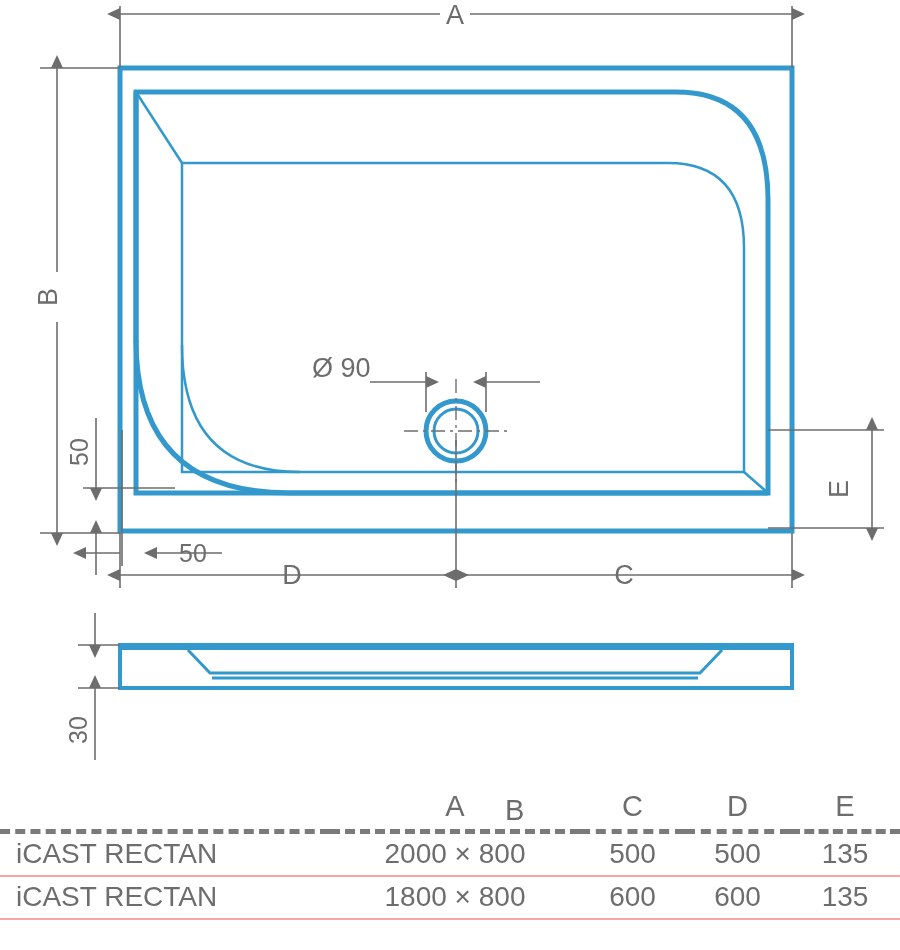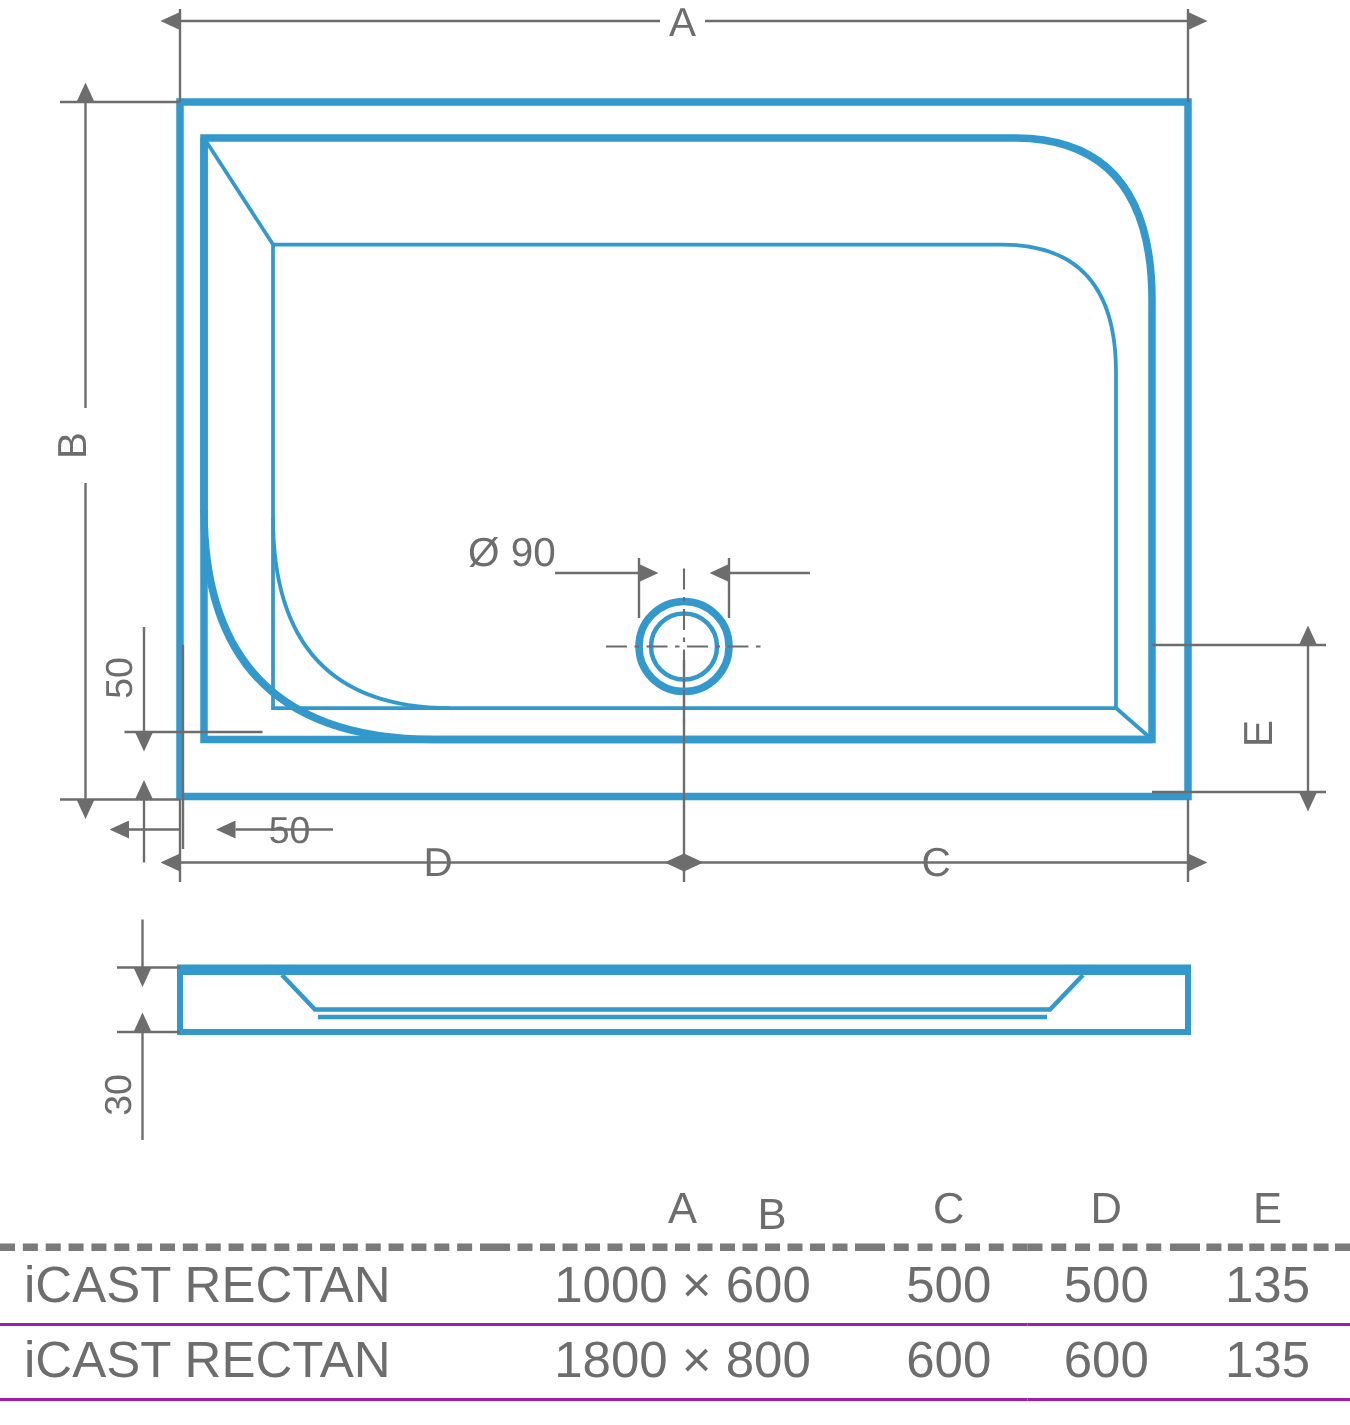--- a/index.html
+++ b/index.html
@@ -48,23 +48,23 @@
     font-weight: normal;
     font-size: 29px;
     color: #6d6d6d;
     padding: 0 0 6px 0;
     text-align: center;
   }
   table.spec thead tr.headrow th {
     border: none;
   }
   table.spec tbody tr td {
-    font-size: 34px;
+    font-size: 28px;
     padding: 4px 0 5px 0;
-    border-bottom: 2px solid #a21caf;
+    border-bottom: 2px solid #fca5a5;
   }
   table.spec tbody tr:first-child td {
     border-top: 5px dashed #7a7a7a;
   }
   td.name {
     text-align: left;
     padding-left: 16px !important;
     white-space: nowrap;
   }
   td.ab { text-align: center; white-space: nowrap; }
@@ -208,21 +208,21 @@
         <th></th>
         <th>A</th>
         <th>C</th>
         <th>D</th>
         <th>E</th>
       </tr>
     </thead>
     <tbody>
       <tr>
         <td class="name">iCAST RECTAN</td>
-        <td class="ab">1000 × 600</td>
+        <td class="ab">2000 × 800</td>
         <td class="num">500</td>
         <td class="num">500</td>
         <td class="num">135</td>
       </tr>
       <tr>
         <td class="name">iCAST RECTAN</td>
         <td class="ab">1800 × 800</td>
         <td class="num">600</td>
         <td class="num">600</td>
         <td class="num">135</td>

